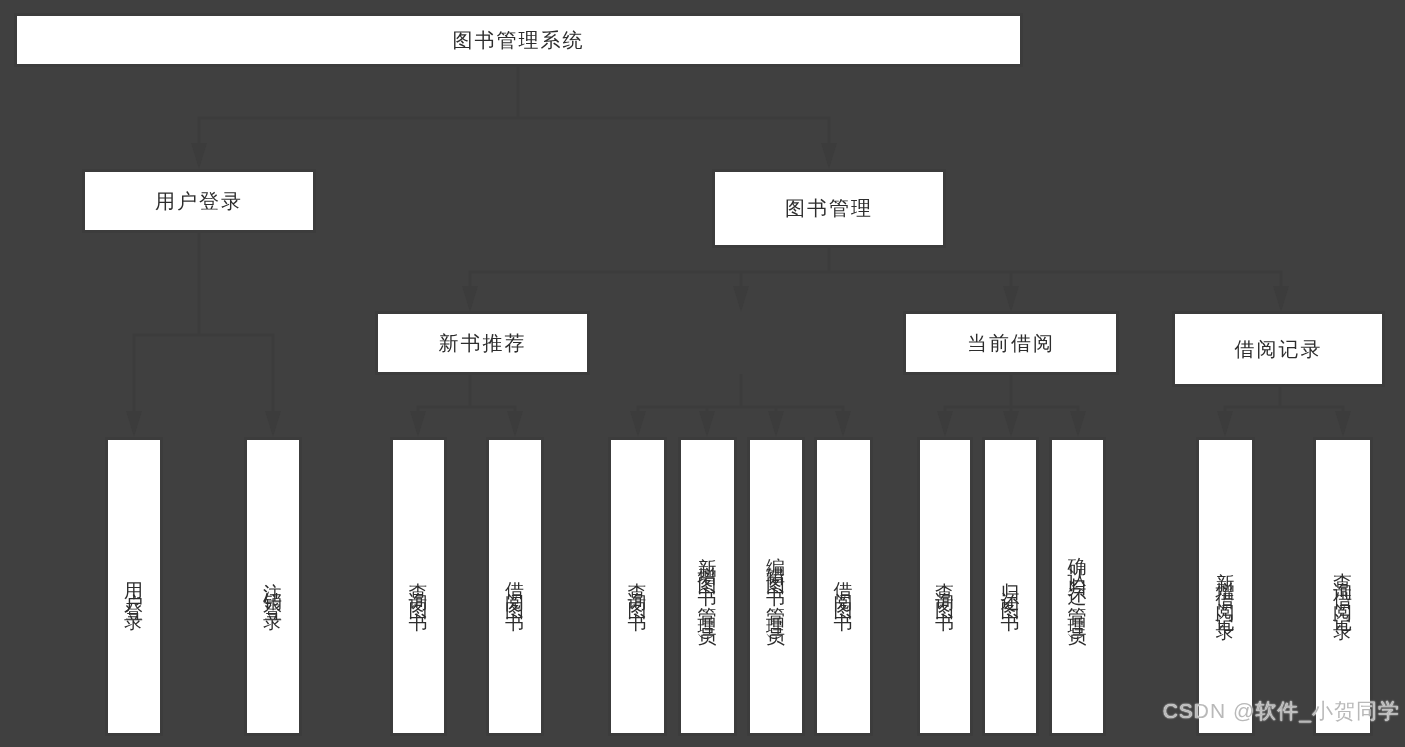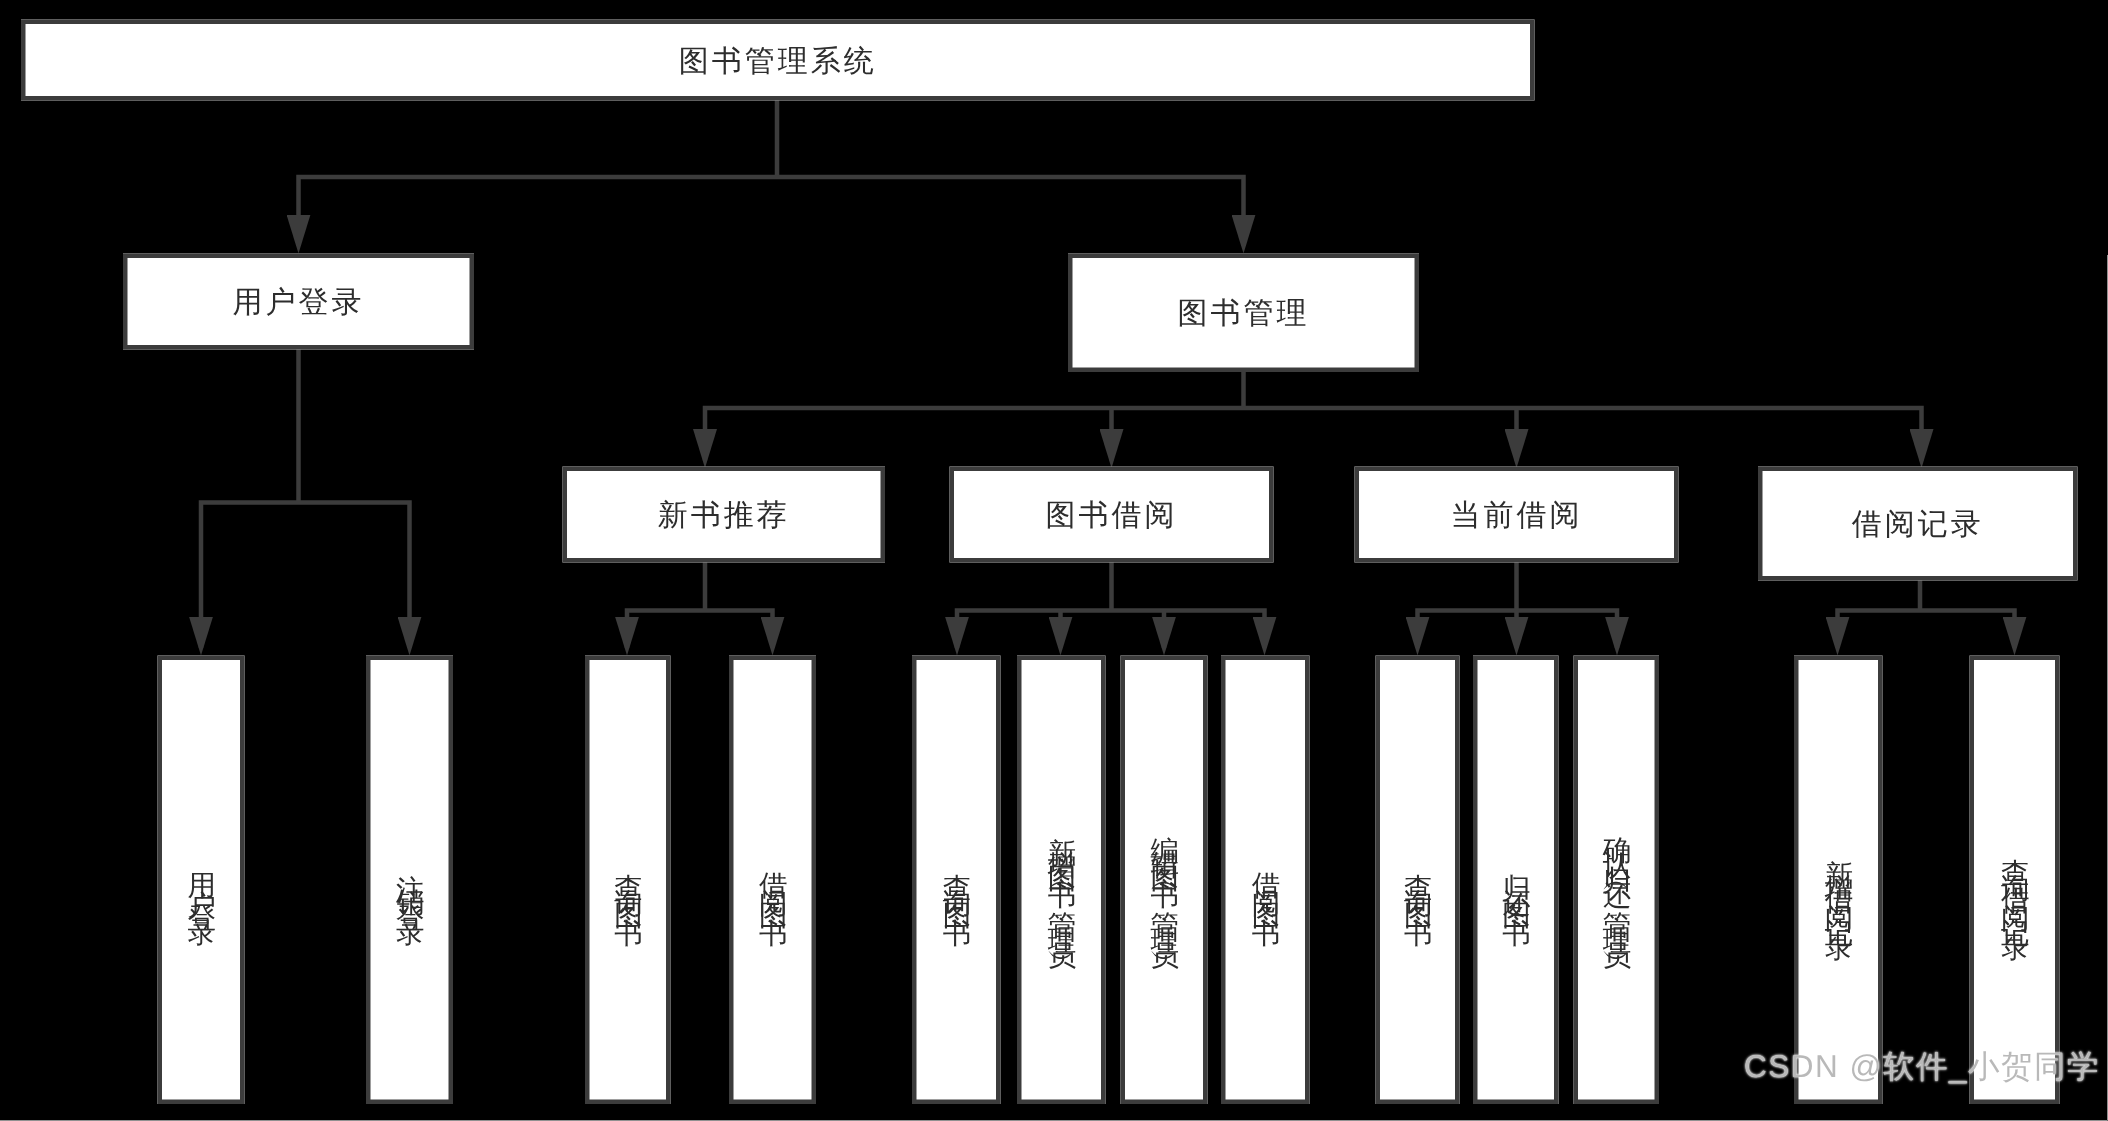--- a/index.html
+++ b/index.html
@@ -1,19 +1,19 @@
 <!DOCTYPE html>
 <html><head>
 <meta charset="utf-8">
 <style>
   html,body{margin:0;padding:0;background:#fff;}
   .canvas{
     position:relative;
     width:1405px;height:747px;
-    background:#000000;
+    background:#404040;
     overflow:hidden;
     font-family:"Liberation Sans","DejaVu Sans",sans-serif;
   }
   .connectors{position:absolute;left:0;top:0;z-index:1;}
   .node{
     position:absolute;
     box-sizing:border-box;
     background:#ffffff;
     border:3px solid #3c3c3c;
     display:flex;align-items:center;justify-content:center;
@@ -114,23 +114,20 @@
   <div class="node b-l1-user">
     <span class="label">用户登录</span>
   </div>
   <div class="node b-l1-mgmt">
     <span class="label">图书管理</span>
   </div>
 
   <div class="node b-l2-nb">
     <span class="label">新书推荐</span>
   </div>
-  <div class="node b-l2-bw">
-    <span class="label">图书借阅</span>
-  </div>
   <div class="node b-l2-cu">
     <span class="label">当前借阅</span>
   </div>
   <div class="node b-l2-rc">
     <span class="label">借阅记录</span>
   </div>
 
   <div class="node leaf b-login">
     <span class="vlabel">用户登录</span>
   </div>

